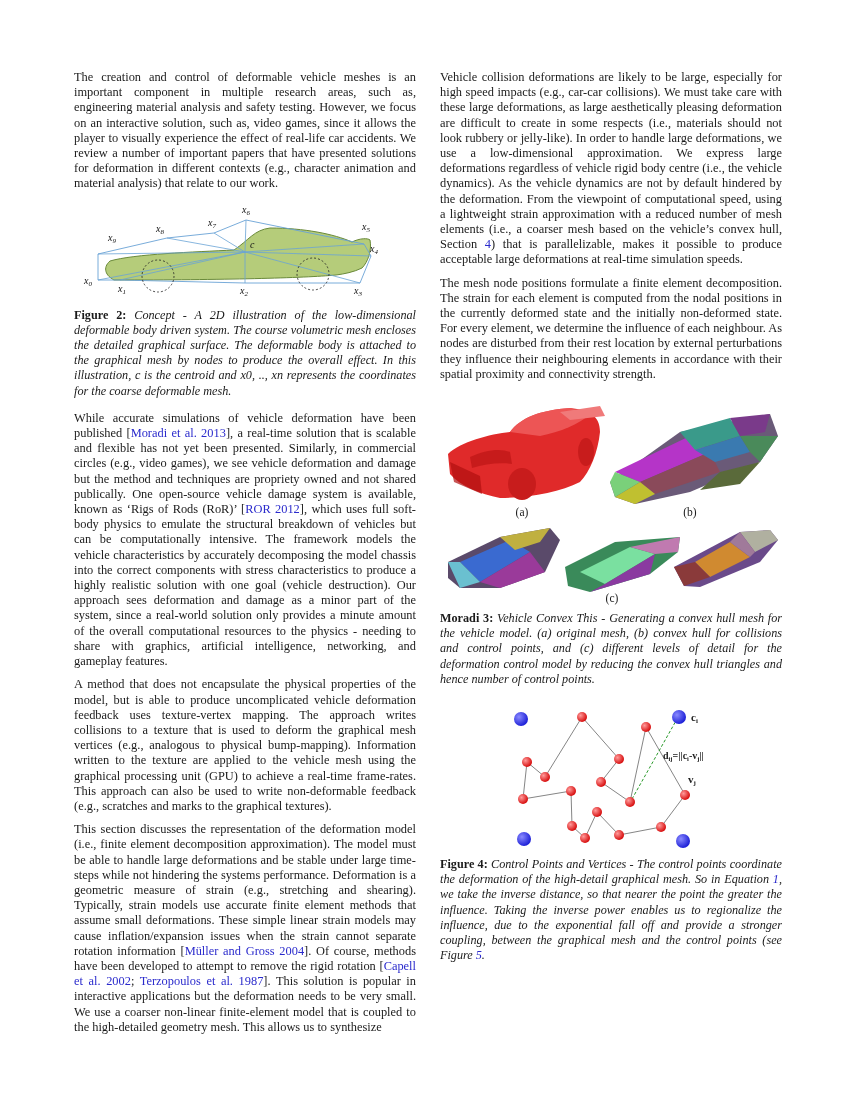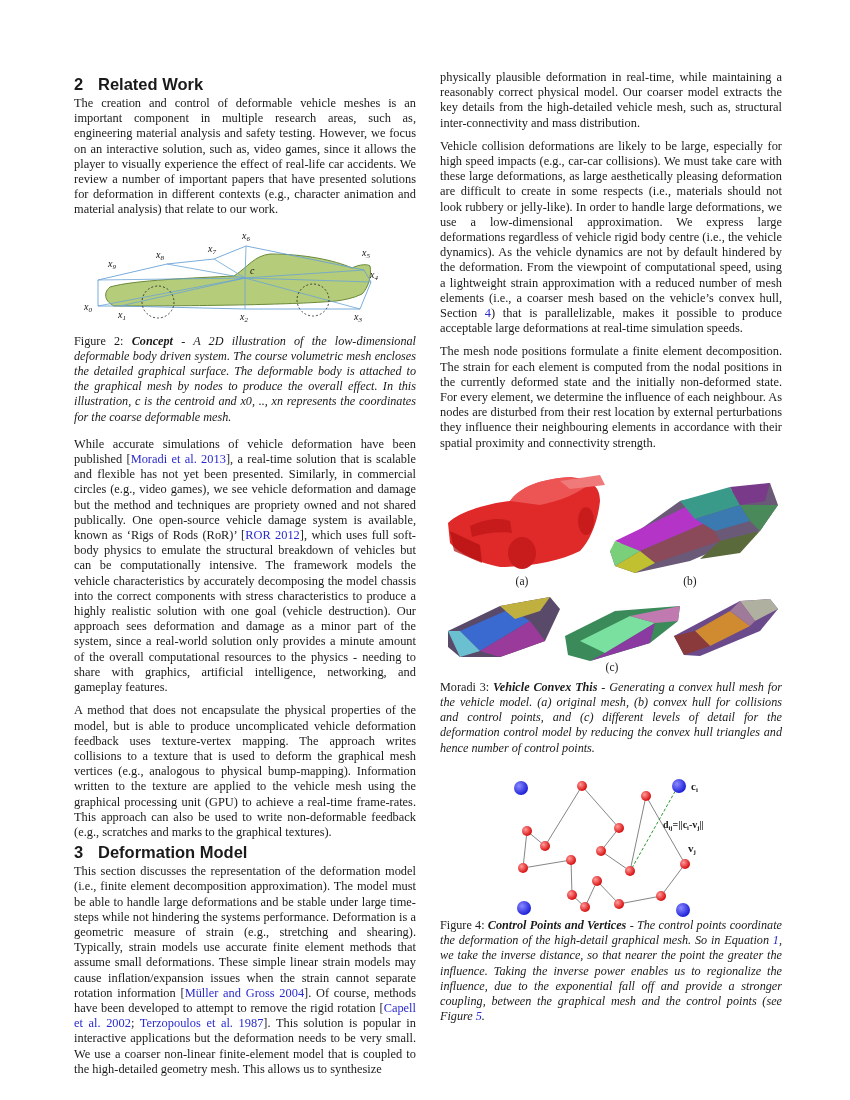--- a/index.html
+++ b/index.html
@@ -7,33 +7,30 @@
          font-family: "Liberation Serif", "DejaVu Serif", serif; color: #1a1a1a; }
   .col { position: absolute; top: 70px; width: 342px; }
   .col.left { left: 74px; }
   .col.right { left: 440px; }
   p.body { margin: 0 0 8px 0; font-size: 12.4px; line-height: 15.2px; text-align: justify; hyphens: auto; }
   h2.sec { font-family: "Liberation Sans", "DejaVu Sans", sans-serif; font-weight: bold; font-size: 16.5px;
            margin: 4px 0 2px 0; line-height: 20px; }
   h2.sec .num { display: inline-block; width: 24px; }
   .cite { color: #2a2acc; }
   .caption { margin: 4px 0 12px 0; font-size: 12.2px; line-height: 15.2px; text-align: justify; font-style: italic; }
-  .caption .lab { font-style: normal; font-weight: normal; }
-  .caption .ttl { font-weight: bold; font-style: italic; }
+  .caption .lab { font-style: normal; font-weight: bold; }
+  .caption .ttl { font-weight: normal; font-style: italic; }
   .fig { position: relative; }
   .sublabel { font-size: 11.5px; text-align: center; position: absolute; }
   svg { display: block; }
 </style>
 </head>
 <body>
 
 <div class="col left">
-  <h2 class="sec" style="margin-top:4px;">
-    <span class="num">2</span><span>Related Work</span>
-  </h2>
   <p class="body">The creation and control of deformable vehicle meshes is an important component in multiple research areas, such as, engineering material analysis and safety testing. However, we focus on an interactive solution, such as, video games, since it allows the player to visually experience the effect of real-life car accidents. We review a number of important papers that have presented solutions for deformation in different contexts (e.g., character animation and material analysis) that relate to our work.</p>
 
   <div class="fig" style="height:104px; margin-top:4px;">
     <svg width="342" height="104" viewBox="0 0 342 104">
 
       <path d="M 36 61 C 60 54, 120 52, 160 50 C 175 40, 180 30, 196 28 C 230 28, 260 34, 278 42 C 286 38, 294 38, 296 40 C 298 50, 294 62, 288 68 C 280 72, 270 74, 262 75 C 230 78, 150 80, 40 80 C 32 76, 28 68, 36 61 Z" fill="#b5cc7a" stroke="#6a8a3a" stroke-width="1"></path>
 
       <polygon points="24,54 93,38 140,33 172,20 290,44 297,56 286,83 171,83 46,80 24,80" fill="none" stroke="#6aa3d6" stroke-width="0.9"></polygon>
 
       <g stroke="#6aa3d6" stroke-width="0.8">
@@ -69,28 +66,24 @@
   </div>
   <p class="caption">
     <span class="lab">Figure 2:</span>
     <span class="ttl">Concept</span><span> - A 2D illustration of the low-dimensional deformable body driven system. The course volumetric mesh encloses the detailed graphical surface. The deformable body is attached to the graphical mesh by nodes to produce the overall effect. In this illustration, c is the centroid and x0, .., xn represents the coordinates for the coarse deformable mesh.</span>
   </p>
 
   <p class="body"><span>While accurate simulations of vehicle deformation have been published [</span><a class="cite">Moradi et al. 2013</a><span>], a real-time solution that is scalable and flexible has not yet been presented. Similarly, in commercial circles (e.g., video games), we see vehicle deformation and damage but the method and techniques are propriety owned and not shared publically. One open-source vehicle damage system is available, known as ‘Rigs of Rods (RoR)’ [</span><a class="cite">ROR 2012</a><span>], which uses full soft-body physics to emulate the structural breakdown of vehicles but can be computationally intensive. The framework models the vehicle characteristics by accurately decomposing the model chassis into the correct components with stress characteristics to produce a highly realistic solution with one goal (vehicle destruction). Our approach sees deformation and damage as a minor part of the system, since a real-world solution only provides a minute amount of the overall computational resources to the physics - needing to share with graphics, artificial intelligence, networking, and gameplay features.</span></p>
 
   <p class="body">A method that does not encapsulate the physical properties of the model, but is able to produce uncomplicated vehicle deformation feedback uses texture-vertex mapping. The approach writes collisions to a texture that is used to deform the graphical mesh vertices (e.g., analogous to physical bump-mapping). Information written to the texture are applied to the vehicle mesh using the graphical processing unit (GPU) to achieve a real-time frame-rates. This approach can also be used to write non-deformable feedback (e.g., scratches and marks to the graphical textures).</p>
 
-  <h2 class="sec" style="margin-top:-6px;">
-    <span class="num">3</span><span>Deformation Model</span>
-  </h2>
   <p class="body"><span>This section discusses the representation of the deformation model (i.e., finite element decomposition approximation). The model must be able to handle large deformations and be stable under large time-steps while not hindering the systems performance. Deformation is a geometric measure of strain (e.g., stretching and shearing). Typically, strain models use accurate finite element methods that assume small deformations. These simple linear strain models may cause inflation/expansion issues when the strain cannot separate rotation information [</span><a class="cite">Müller and Gross 2004</a><span>]. Of course, methods have been developed to attempt to remove the rigid rotation [</span><a class="cite">Capell et al. 2002</a><span>; </span><a class="cite">Terzopoulos et al. 1987</a><span>]. This solution is popular in interactive applications but the deformation needs to be very small. We use a coarser non-linear finite-element model that is coupled to the high-detailed geometry mesh. This allows us to synthesize</span></p>
 </div>
 
 <div class="col right">
-  <p class="body">physically plausible deformation in real-time, while maintaining a reasonably correct physical model. Our coarser model extracts the key details from the high-detailed vehicle mesh, such as, structural inter-connectivity and mass distribution.</p>
   <p class="body"><span>Vehicle collision deformations are likely to be large, especially for high speed impacts (e.g., car-car collisions). We must take care with these large deformations, as large aesthetically pleasing deformation are difficult to create in some respects (i.e., materials should not look rubbery or jelly-like). In order to handle large deformations, we use a low-dimensional approximation. We express large deformations regardless of vehicle rigid body centre (i.e., the vehicle dynamics). As the vehicle dynamics are not by default hindered by the deformation. From the viewpoint of computational speed, using a lightweight strain approximation with a reduced number of mesh elements (i.e., a coarser mesh based on the vehicle’s convex hull, Section </span><a class="cite">4</a><span>) that is parallelizable, makes it possible to produce acceptable large deformations at real-time simulation speeds.</span></p>
   <p class="body">The mesh node positions formulate a finite element decomposition. The strain for each element is computed from the nodal positions in the currently deformed state and the initially non-deformed state. For every element, we determine the influence of each neighbour. As nodes are disturbed from their rest location by external perturbations they influence their neighbouring elements in accordance with their spatial proximity and connectivity strength.</p>
 
   <div class="fig" style="height:205px; margin-top:20px;">
     <svg width="342" height="205" viewBox="0 0 342 205">
 
       <g>
         <path d="M 8 52 C 20 40, 50 32, 70 30 C 80 16, 100 8, 130 6 C 150 8, 160 14, 160 30 C 158 50, 150 70, 140 80 C 120 90, 90 96, 60 96 C 40 92, 20 84, 10 72 Z" fill="#e02a2a"></path>
         <path d="M 70 30 C 80 16, 100 8, 130 6 L 150 12 C 140 22, 120 30, 100 34 Z" fill="#f06060" opacity="0.8"></path>
         <path d="M 30 55 C 45 48, 60 46, 70 50 L 72 62 C 60 60, 45 62, 32 66 Z" fill="#c01818" opacity="0.8"></path>
@@ -181,17 +174,17 @@
         <circle cx="114" cy="136" r="5" fill="url(#gr)"></circle>
         <circle cx="156" cy="128" r="5" fill="url(#gr)"></circle>
       </g>
       <g font-family="Liberation Serif, DejaVu Serif, serif" font-size="11" fill="#222">
         <text x="186" y="22"><tspan>c</tspan><tspan font-size="7" dy="2">i</tspan></text>
         <text x="183" y="84"><tspan>v</tspan><tspan font-size="7" dy="2">j</tspan></text>
         <text x="158" y="60" font-size="10"><tspan>d</tspan><tspan font-size="6.5" dy="2">ij</tspan><tspan dy="-2">=||c</tspan><tspan font-size="6.5" dy="2">i</tspan><tspan dy="-2">-v</tspan><tspan font-size="6.5" dy="2">j</tspan><tspan dy="-2">||</tspan></text>
       </g>
     </svg>
   </div>
-  <p class="caption" style="margin-top:0;">
+  <p class="caption" style="margin-top:8px;">
     <span class="lab">Figure 4:</span>
     <span class="ttl">Control Points and Vertices</span><span> - The control points coordinate the deformation of the high-detail graphical mesh. So in Equation </span><a class="cite">1</a><span>, we take the inverse distance, so that nearer the point the greater the influence. Taking the inverse power enables us to regionalize the influence, due to the exponential fall off and provide a stronger coupling, between the graphical mesh and the control points (see Figure </span><a class="cite">5</a><span>.</span>
   </p>
 </div>
 
 </body></html>

